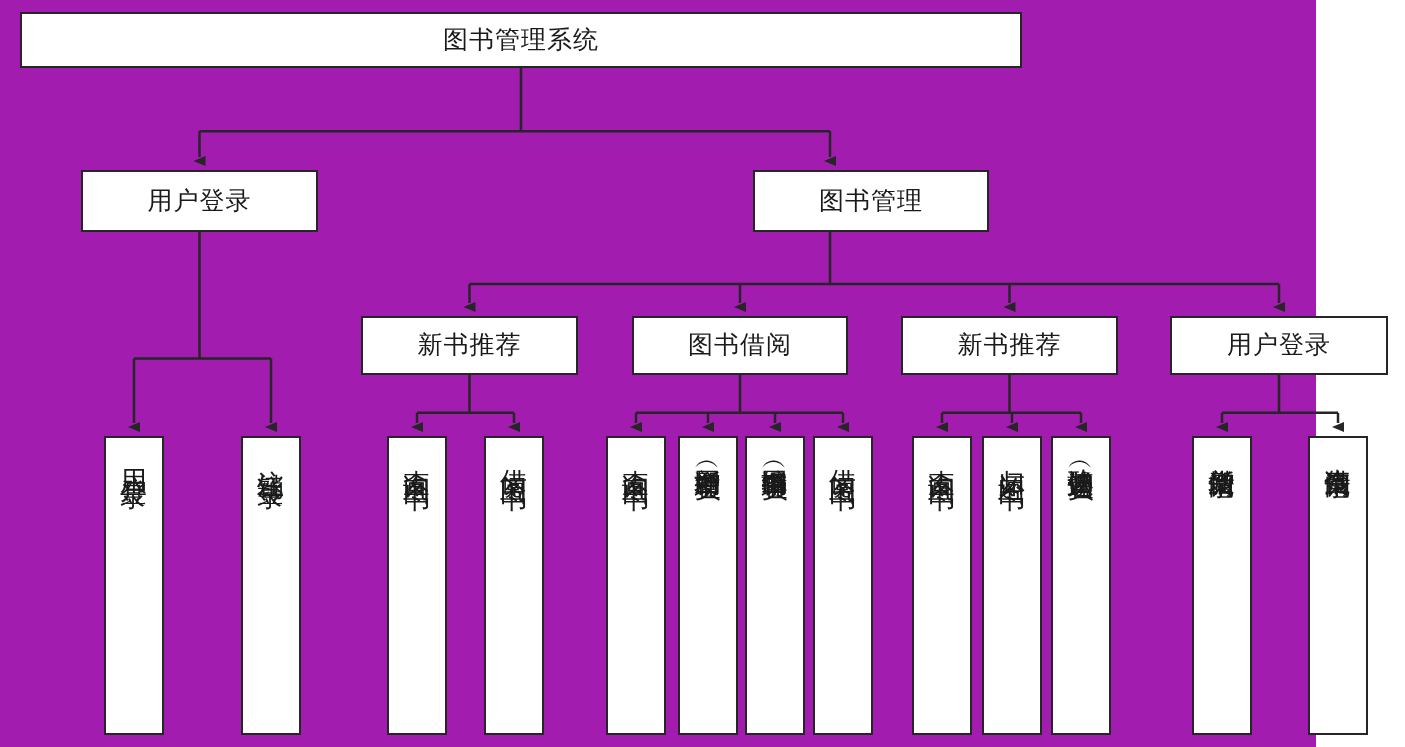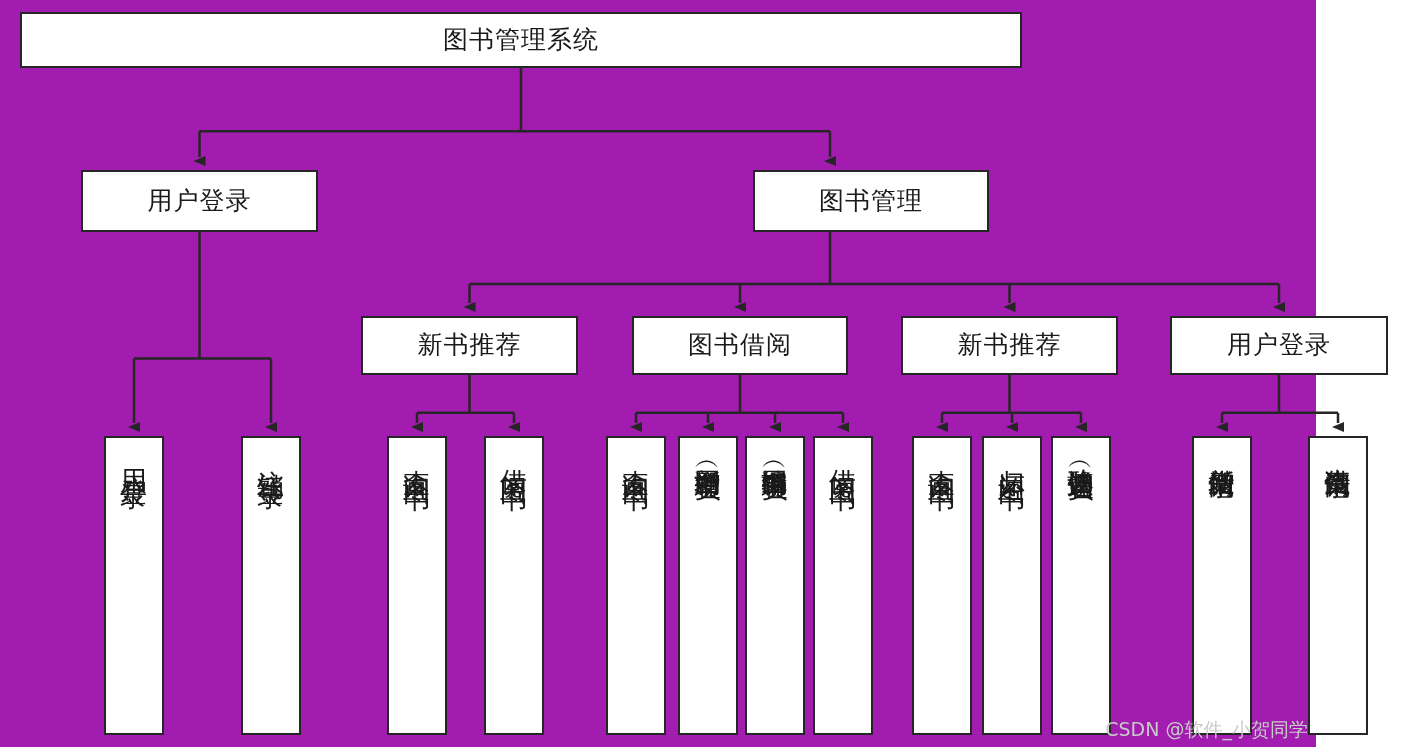--- a/index.html
+++ b/index.html
@@ -160,14 +160,13 @@
         <span class="lbl">确认归还（管理员）</span>
       </div>
       <div class="node vert tight" style="left: 1192px; top: 436px; width: 60px; height: 299px;">
         <span class="lbl">新增借阅记录</span>
       </div>
       <div class="node vert tight" style="left: 1308px; top: 436px; width: 60px; height: 299px;">
         <span class="lbl">查询借阅记录</span>
       </div>
     </div>
 
-  <div class="watermark">CSDN @软件_小贺同学</div>
 </div>
 
 </body></html>

